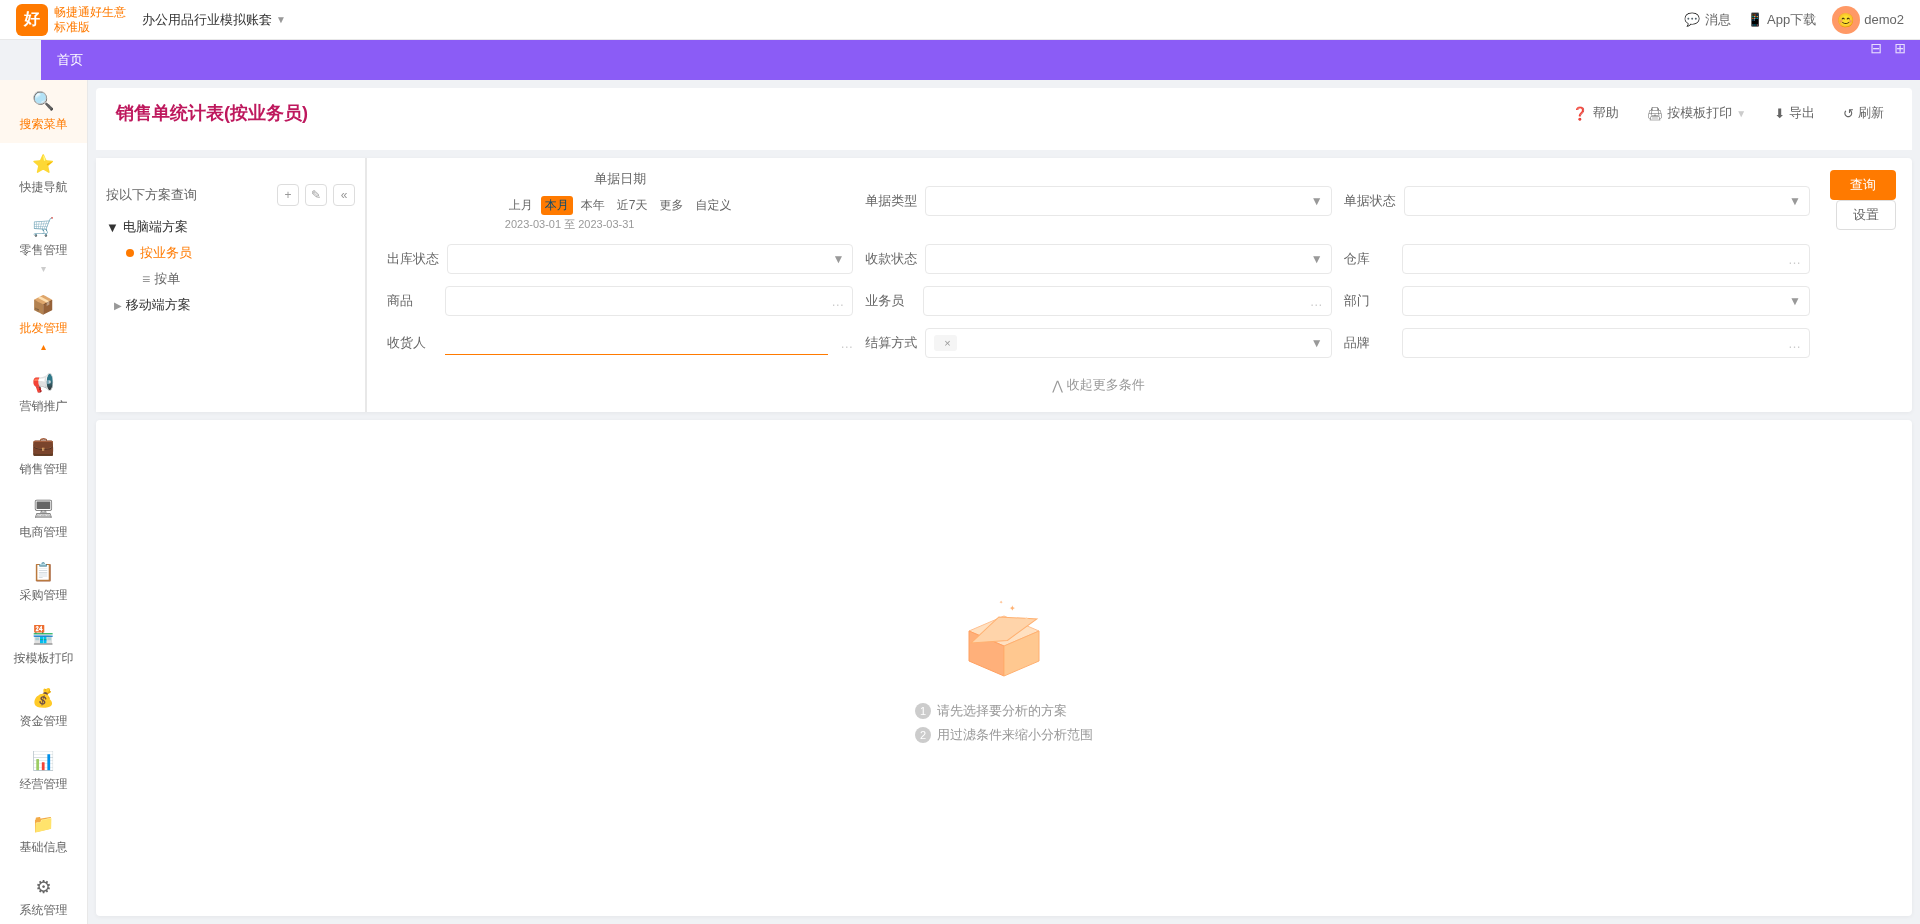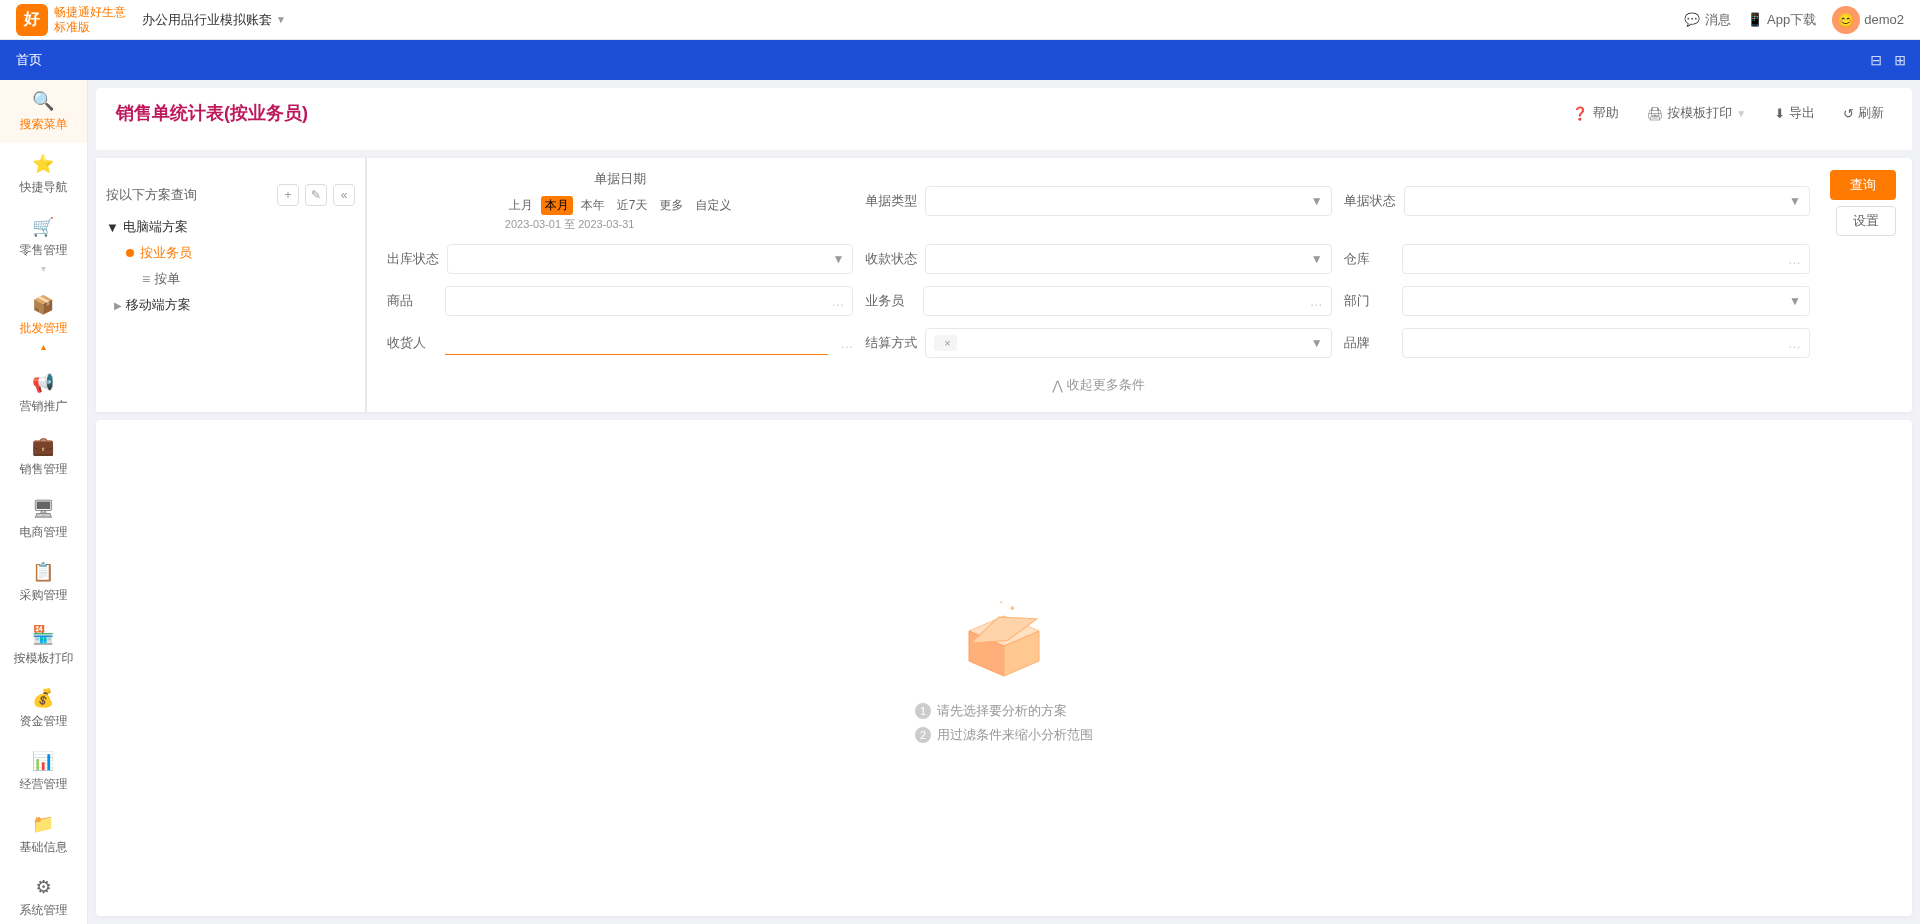--- a/index.html
+++ b/index.html
@@ -10,21 +10,21 @@
     .top-bar-left { display: flex; align-items: center; gap: 8px; }
     .logo-area { display: flex; align-items: center; gap: 6px; }
     .logo-icon { width: 32px; height: 32px; background: #ff7a00; border-radius: 6px; display: flex; align-items: center; justify-content: center; color: white; font-size: 16px; font-weight: bold; }
     .logo-text { font-size: 12px; color: #ff7a00; line-height: 1.2; }
     .app-selector { display: flex; align-items: center; gap: 4px; font-size: 13px; color: #333; cursor: pointer; padding: 4px 8px; border-radius: 4px; }
     .top-bar-right { display: flex; align-items: center; gap: 16px; }
     .top-right-item { display: flex; align-items: center; gap: 4px; font-size: 13px; color: #666; cursor: pointer; }
     .avatar { width: 28px; height: 28px; border-radius: 50%; background: #ff9966; display: flex; align-items: center; justify-content: center; color: white; font-size: 12px; overflow: hidden; }
 
     
-    .tab-bar { background: #1d4ed8; height: 40px; display: flex; align-items: center; padding: 0 0; flex-shrink: 0; }
+    .tab-bar { background: #8b5cf6; height: 40px; display: flex; align-items: flex-start; padding: 0 0; flex-shrink: 0; margin-left: 41px; }
     .tab-item { height: 40px; display: flex; align-items: center; padding: 0 16px; font-size: 13px; cursor: pointer; position: relative; color: rgba(255,255,255,0.85); }
     .tab-item.home { color: white; font-weight: 500; }
     .tab-item.active { background: white; color: #333; border-radius: 4px 4px 0 0; }
     .tab-item .close-btn { margin-left: 8px; font-size: 12px; color: #999; cursor: pointer; }
     .window-controls { margin-left: auto; display: flex; align-items: center; gap: 8px; padding-right: 12px; }
     .win-btn { width: 16px; height: 16px; cursor: pointer; color: rgba(255,255,255,0.8); font-size: 14px; display: flex; align-items: center; justify-content: center; }
 
     
     .main-layout { display: flex; flex: 1; overflow: hidden; }
 
@@ -67,27 +67,27 @@
     .filter-label { font-size: 13px; color: #666; white-space: nowrap; min-width: 50px; }
     .filter-input { flex: 1; border: none; border-bottom: 1px solid #e8e8e8; padding: 4px 8px; font-size: 13px; color: #333; outline: none; background: transparent; }
     .filter-input.active-bottom { border-bottom-color: #ff7a00; }
     .filter-select { flex: 1; border: 1px solid #e8e8e8; padding: 4px 8px; font-size: 13px; color: #333; border-radius: 4px; background: white; cursor: pointer; display: flex; align-items: center; justify-content: space-between; min-height: 30px; }
     .filter-dots { color: #ccc; cursor: pointer; margin-left: 4px; }
     .filter-dropdown { color: #999; font-size: 12px; }
     .date-range { font-size: 11px; color: #999; margin-top: 2px; }
     .date-field { display: flex; flex-direction: column; }
     .date-tabs { display: flex; align-items: center; gap: 4px; margin-bottom: 2px; }
     .date-tab { font-size: 12px; color: #666; cursor: pointer; padding: 1px 4px; border-radius: 3px; }
-    .date-tab.active { background: #ff7a00; color: #000000; }
+    .date-tab.active { background: #ff7a00; color: #0c4a6e; }
     .filter-tag { display: flex; align-items: center; gap: 4px; background: #f5f5f5; padding: 2px 6px; border-radius: 3px; font-size: 13px; }
     .tag-close { cursor: pointer; color: #999; font-size: 11px; }
     .collapse-btn { display: flex; align-items: center; justify-content: center; gap: 4px; color: #999; font-size: 13px; cursor: pointer; padding: 6px 0; }
 
     
-    .right-actions { display: flex; flex-direction: column; gap: 6px; padding: 12px 16px 12px 0; align-items: flex-end; flex-shrink: 0; }
+    .right-actions { display: flex; flex-direction: column; padding: 12px 16px 12px 0; align-items: flex-end; flex-shrink: 0; }
 
     
     .empty-state { flex: 1; display: flex; align-items: center; justify-content: center; background: white; }
     .empty-content { display: flex; flex-direction: column; align-items: center; gap: 16px; }
     .empty-icon { width: 100px; height: 100px; }
     .empty-tips { color: #999; font-size: 13px; }
     .empty-tip-item { display: flex; align-items: center; gap: 6px; margin-bottom: 6px; }
     .tip-num { width: 16px; height: 16px; border-radius: 50%; background: #ccc; color: white; display: flex; align-items: center; justify-content: center; font-size: 11px; flex-shrink: 0; }
 
     .divider-line { width: 1px; background: #e8e8e8; }

